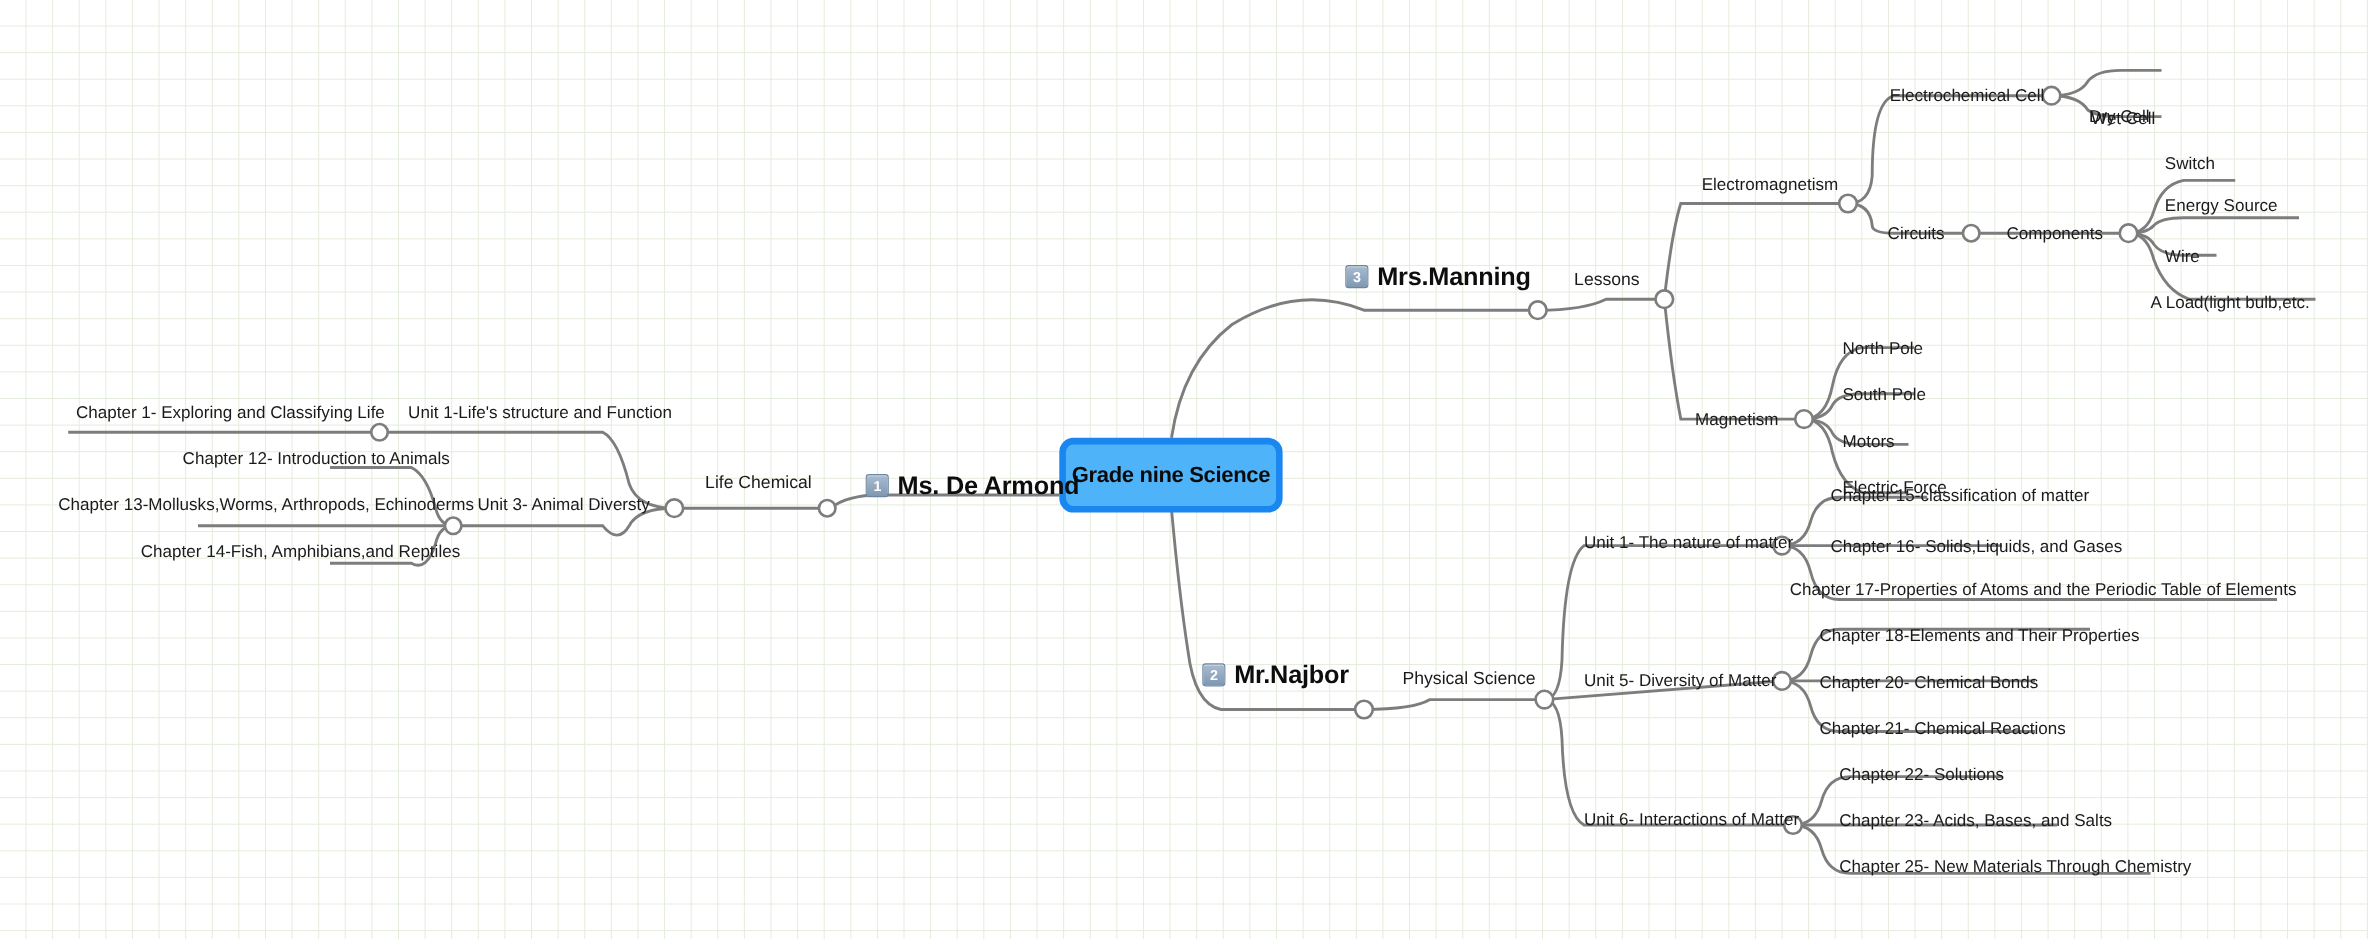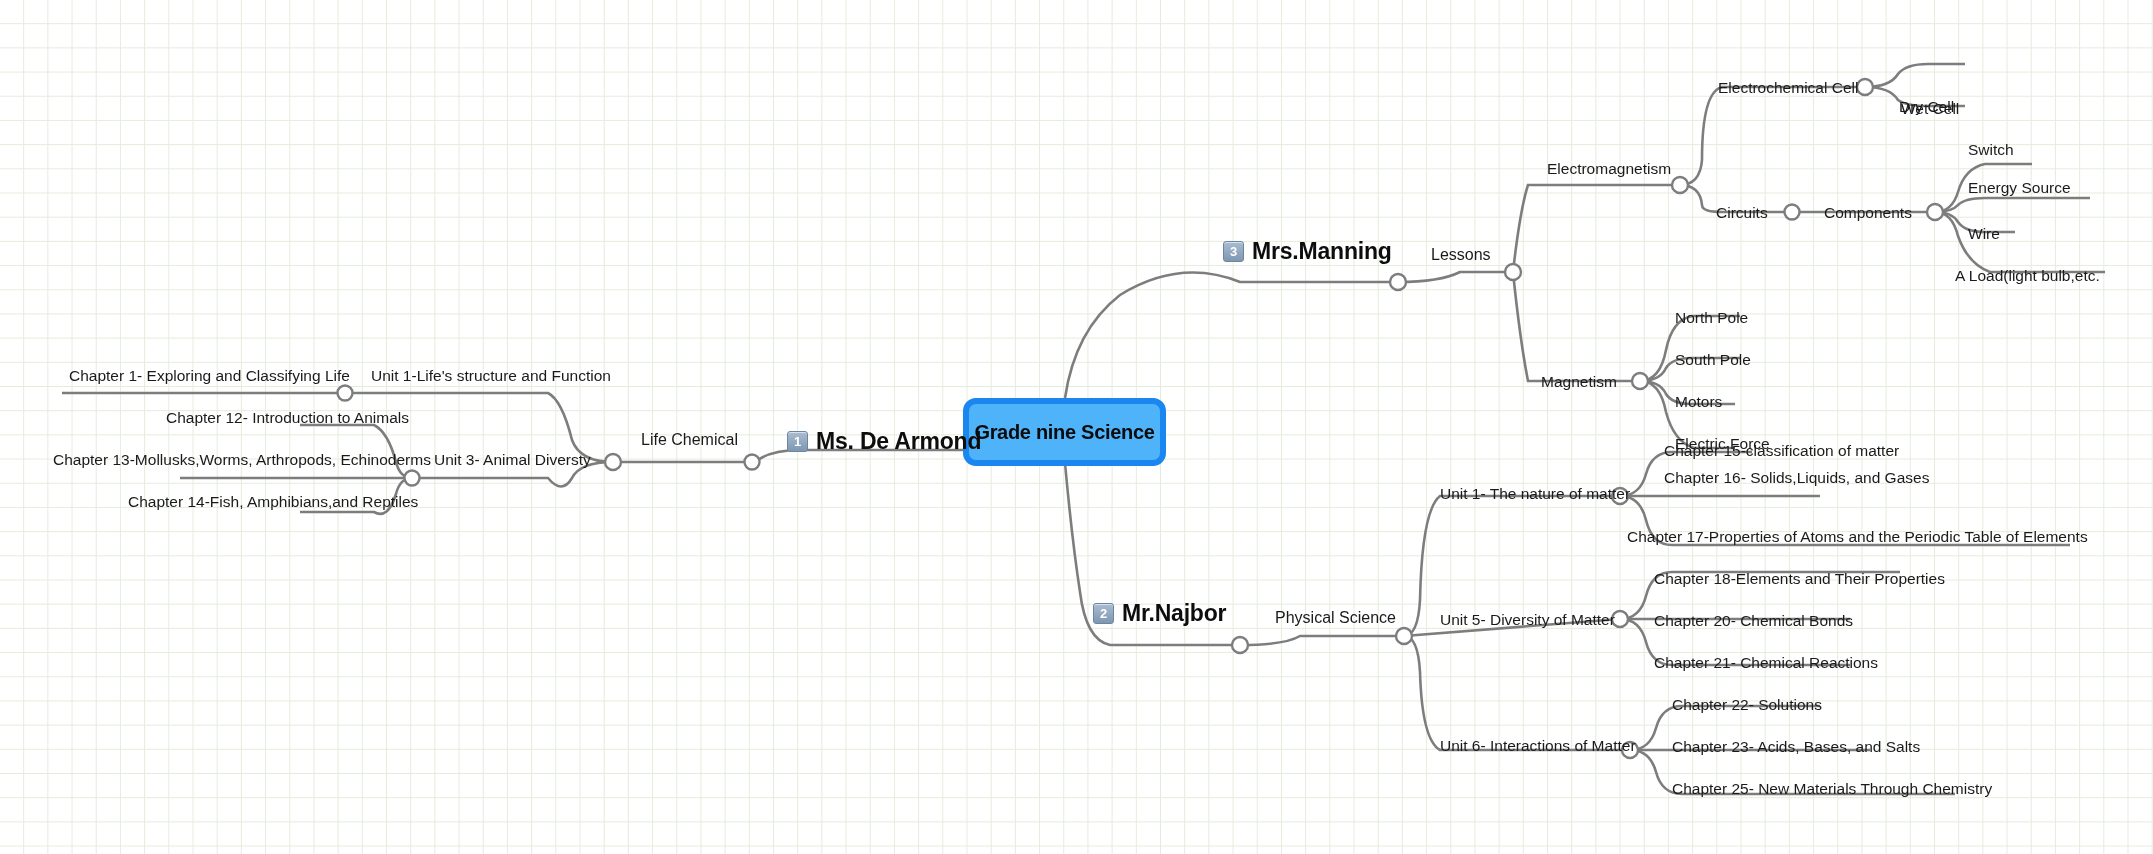--- a/index.html
+++ b/index.html
@@ -227,21 +227,21 @@
   <div class="lbl" style="left:1675px; top:310px;">North Pole</div>
   <div class="lbl" style="left:1675px; top:352px;">South Pole</div>
   <div class="lbl" style="left:1675px; top:394px;">Motors</div>
   <div class="lbl" style="left:1675px; top:436px;">Electric Force</div>
 
   <div class="lbl" style="left:1440px; top:486px;">Unit 1- The nature of matter</div>
   <div class="lbl" style="left:1440px; top:612px;">Unit 5- Diversity of Matter</div>
   <div class="lbl" style="left:1440px; top:738px;">Unit 6- Interactions of Matter</div>
 
   <div class="lbl" style="left:1664px; top:443px;">Chapter 15-classification of matter</div>
-  <div class="lbl" style="left:1664px; top:470px;">Chapter 16- Solids,Liquids, and Gases</div>
+  <div class="lbl" style="left:1664px; top:490px;">Chapter 16- Solids,Liquids, and Gases</div>
   <div class="lbl" style="left:1627px; top:529px;">Chapter 17-Properties of Atoms and the Periodic Table of Elements</div>
 
   <div class="lbl" style="left:1654px; top:571px;">Chapter 18-Elements and Their Properties</div>
   <div class="lbl" style="left:1654px; top:613px;">Chapter 20- Chemical Bonds</div>
   <div class="lbl" style="left:1654px; top:655px;">Chapter 21- Chemical Reactions</div>
 
   <div class="lbl" style="left:1672px; top:697px;">Chapter 22- Solutions</div>
   <div class="lbl" style="left:1672px; top:739px;">Chapter 23- Acids, Bases, and Salts</div>
   <div class="lbl" style="left:1672px; top:781px;">Chapter 25- New Materials Through Chemistry</div>
 

